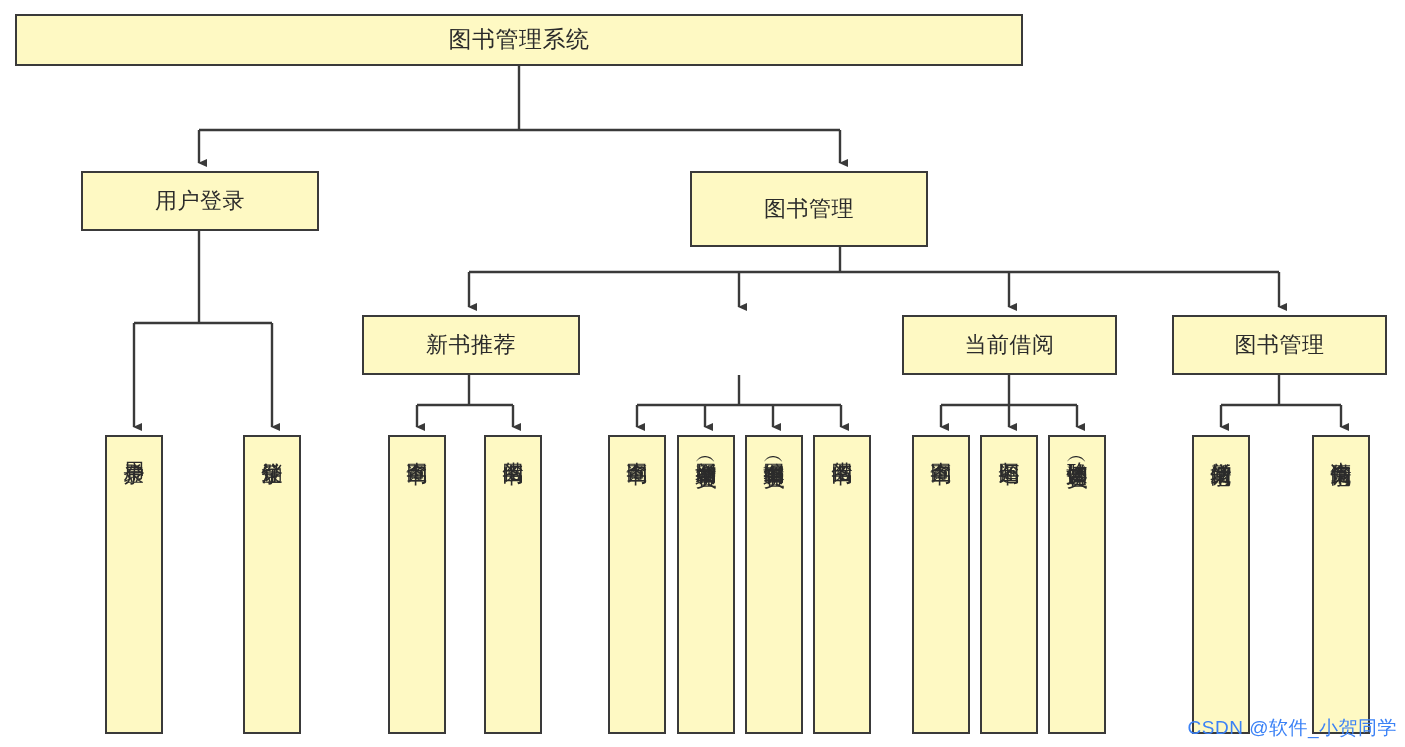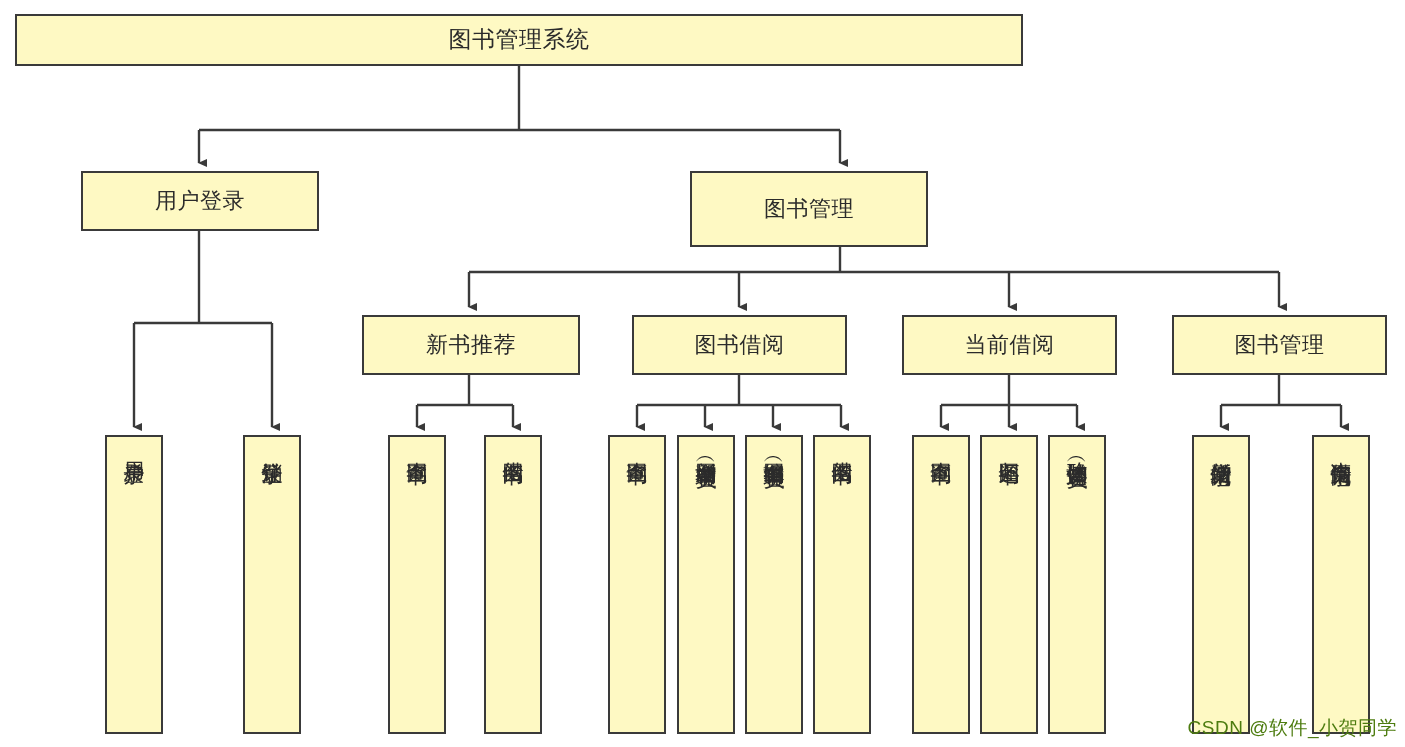--- a/index.html
+++ b/index.html
@@ -66,21 +66,21 @@
     max-height: 272px;
   }
   .node.vert.tall .node-label {
     max-height: 288px;
   }
   #watermark {
     position: absolute;
     right: 8px;
     bottom: 6px;
     font-size: 19px;
-    color: #4d7c0f;
+    color: #3b82f6;
     letter-spacing: 0.5px;
     white-space: nowrap;
   }
 </style>
 </head>
 <body>
 
 <div id="diagram-root">
 
   <svg id="edge-layer" width="1405" height="747" viewBox="0 0 1405 747">
@@ -140,23 +140,20 @@
   <div class="node horiz" style="left:81px; top:171px; width:238px; height:60px;">
     <span class="node-label">用户登录</span>
   </div>
   <div class="node horiz" style="left:690px; top:171px; width:238px; height:76px;">
     <span class="node-label">图书管理</span>
   </div>
 
   <div class="node horiz" style="left:362px; top:315px; width:218px; height:60px;">
     <span class="node-label">新书推荐</span>
   </div>
-  <div class="node horiz" style="left:632px; top:315px; width:215px; height:60px;">
-    <span class="node-label">图书借阅</span>
-  </div>
   <div class="node horiz" style="left:902px; top:315px; width:215px; height:60px;">
     <span class="node-label">当前借阅</span>
   </div>
   <div class="node horiz" style="left:1172px; top:315px; width:215px; height:60px;">
     <span class="node-label">图书管理</span>
   </div>
 
   <div class="node vert" style="left:105px; top:435px; width:58px; height:299px;">
     <span class="node-label">用户登录</span>
   </div>

